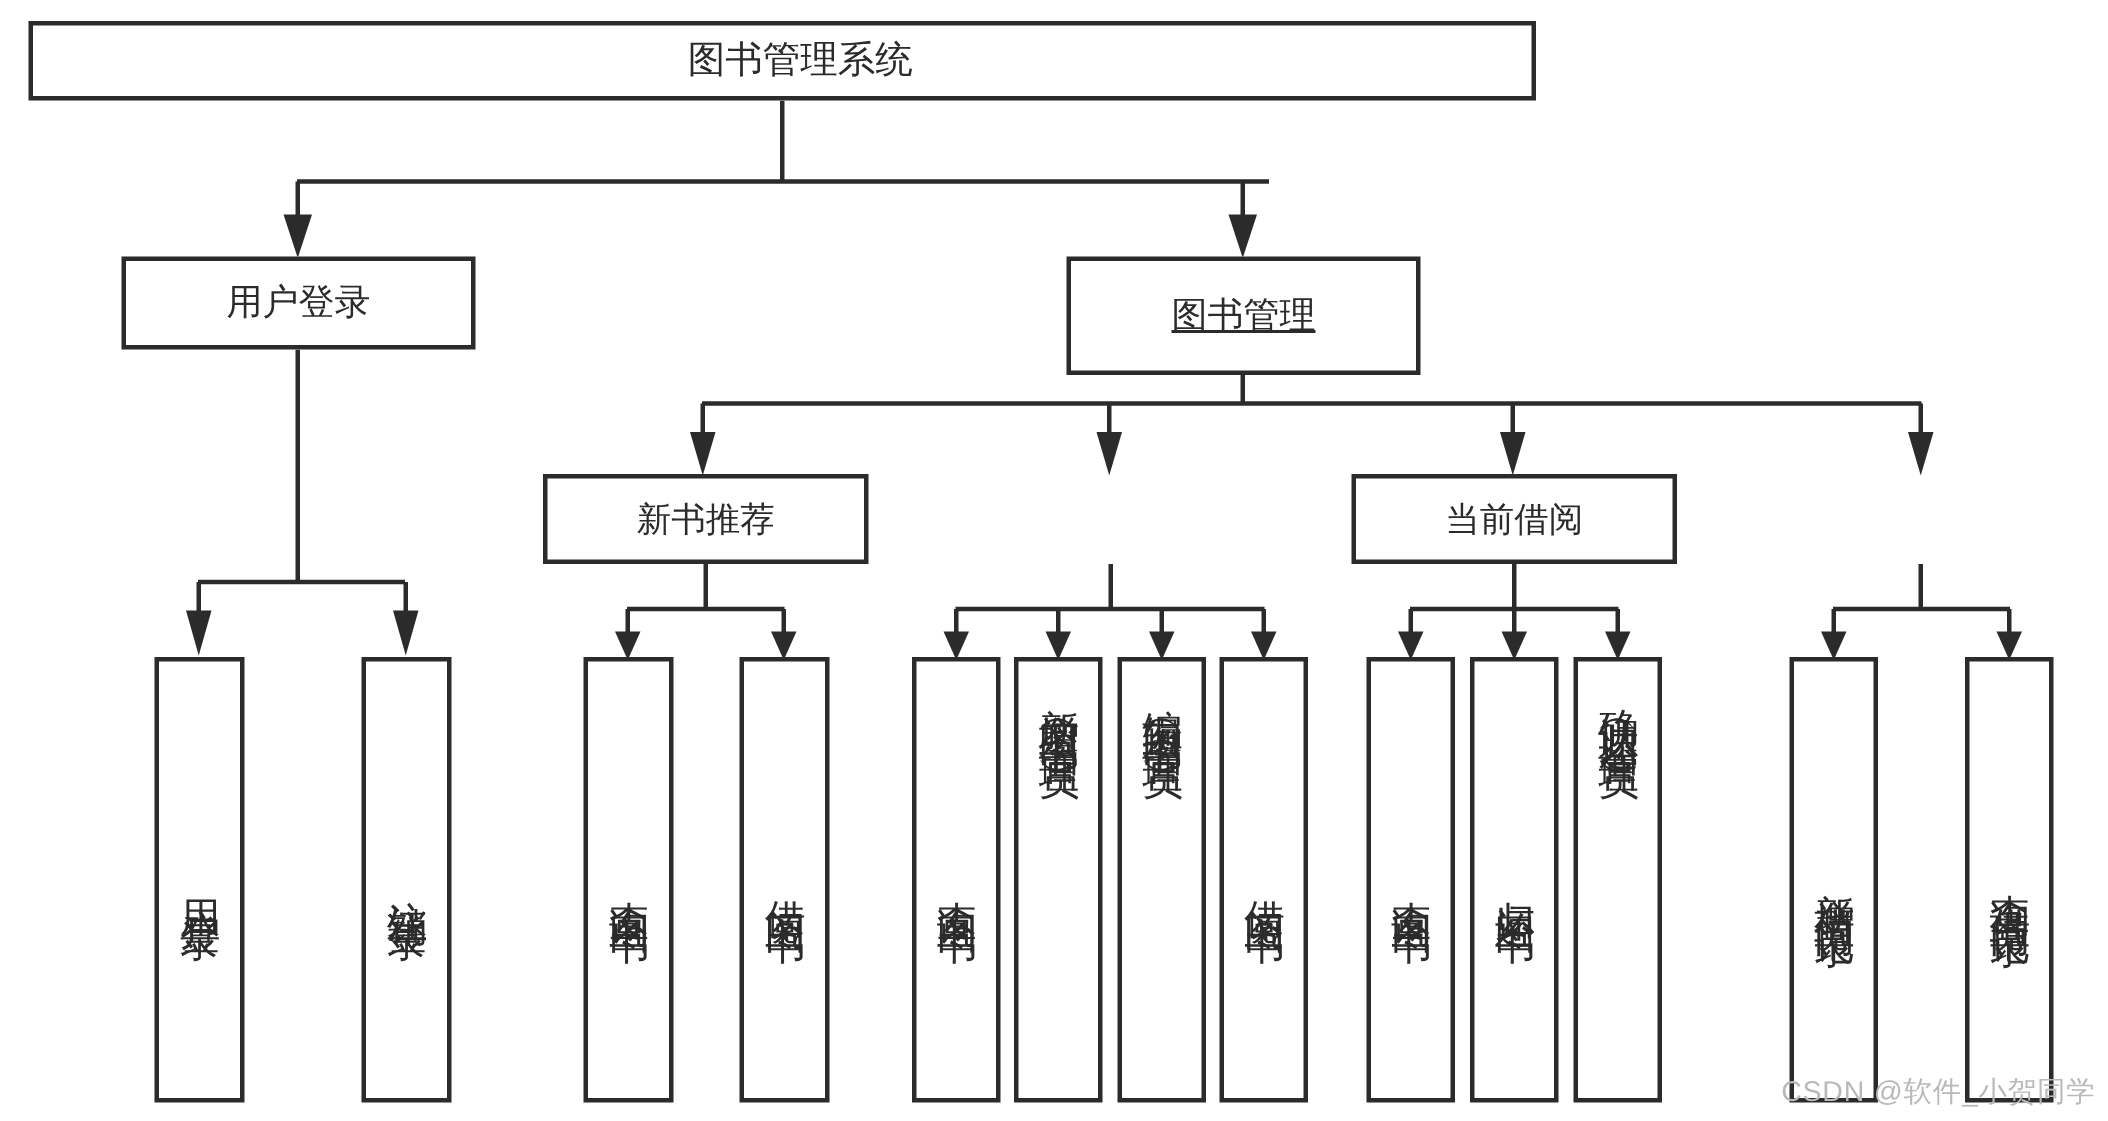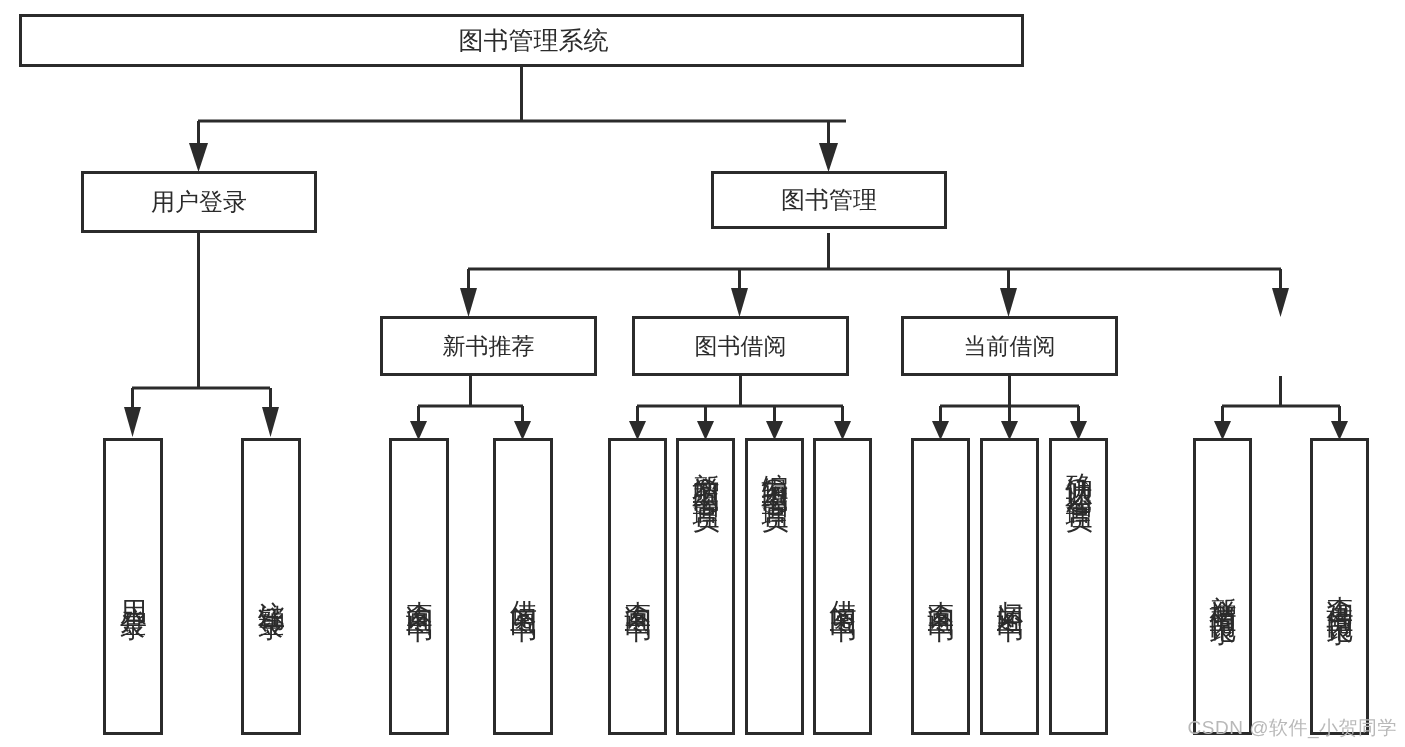--- a/index.html
+++ b/index.html
@@ -163,25 +163,24 @@
 
       <polygon points="1214,421 1231,421 1222.5,440"></polygon>
       <polygon points="1331,421 1348,421 1339.5,440"></polygon>
     </g>
   </svg>
 
   <div class="node root" style="left:19px; top:14px; width:1005px; height:53px;">图书管理系统</div>
 
   <div class="node lvl2" style="left:81px; top:171px; width:236px; height:62px;">用户登录</div>
 
-  <div class="node lvl2" style="left:711px; top:171px; width:236px; height:58px;">图书管理</div>
-
-  <div class="node lvl3" style="left:362px; top:316px; width:217px; height:60px;margin-left:18px;">新书推荐</div>
-
-  <div class="node lvl3" style="left:632px; top:316px; width:217px; height:60px;">图书借阅</div>
+  <div class="node lvl2" style="left:711px; top:171px; width:236px; height:79px;text-decoration:underline;">图书管理</div>
+
+  <div class="node lvl3" style="left:362px; top:316px; width:217px; height:60px;">新书推荐</div>
+
 
   <div class="node lvl3" style="left:901px; top:316px; width:217px; height:60px;">当前借阅</div>
 
 
   <div class="node leaf" style="left:103px; top:438px; width:60px; height:297px;">
     <div class="leaf-inner">
       <span class="vtext">用户登录</span>
     </div>
   </div>
 

